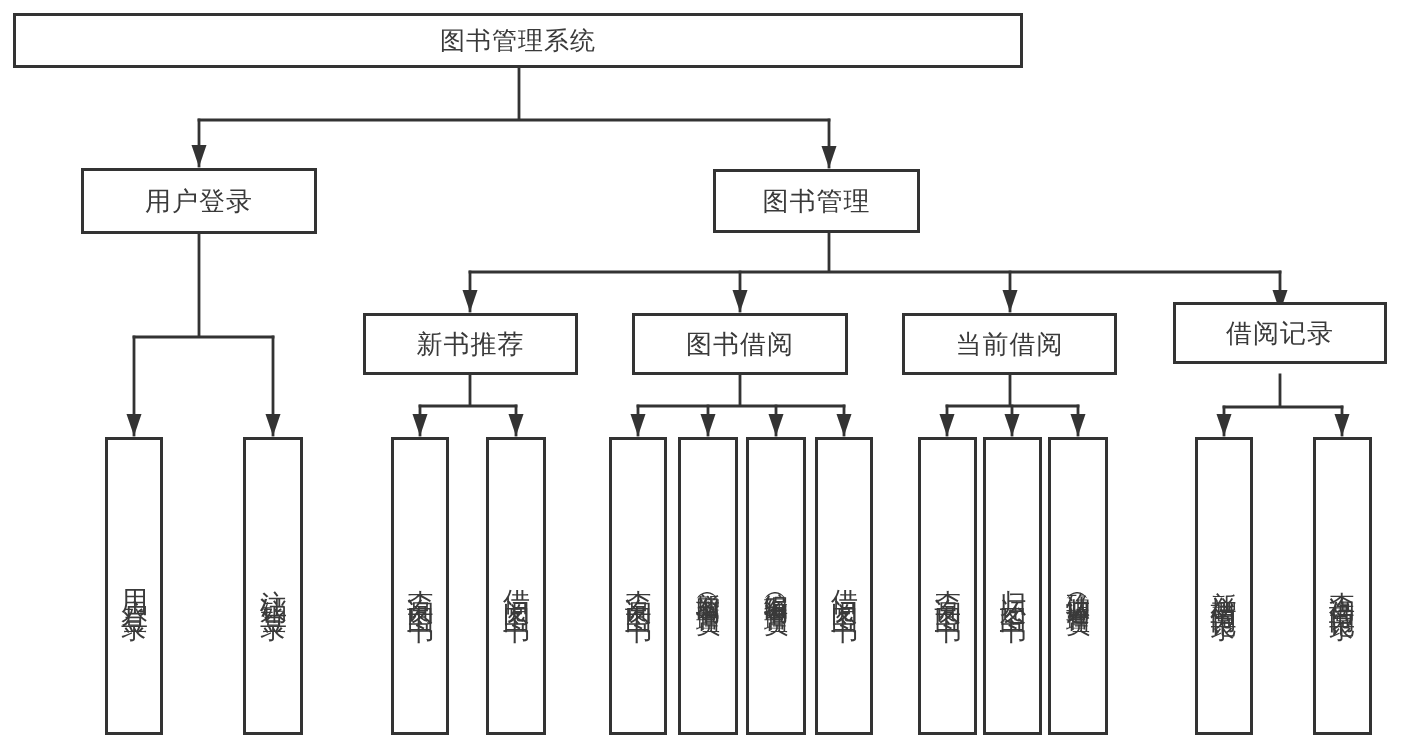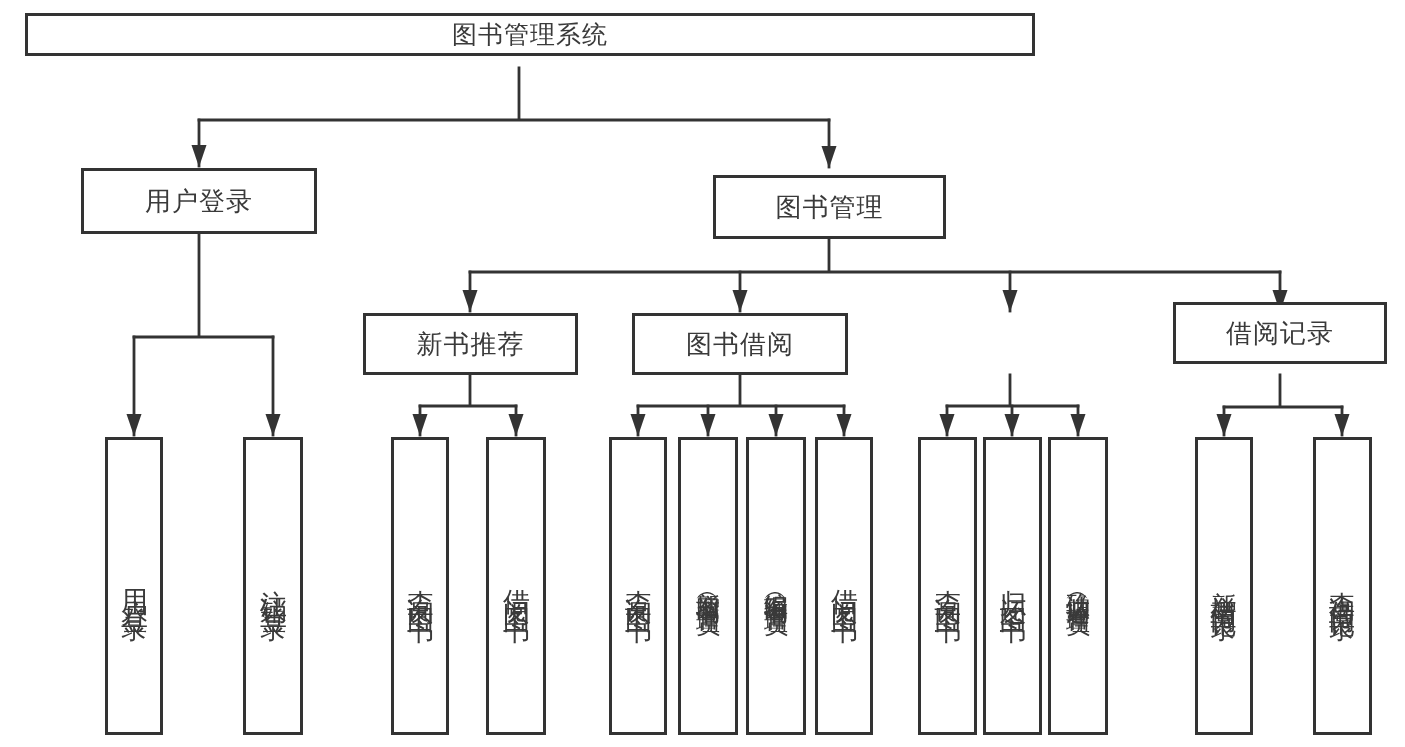--- a/index.html
+++ b/index.html
@@ -111,27 +111,28 @@
       </g>
 
       <g>
         <path d="M1280 375 L1280 407 M1224 407 L1342 407"></path>
         <line x1="1224" y1="407" x2="1224" y2="435" marker-end="url(#arw)"></line>
         <line x1="1342" y1="407" x2="1342" y2="435" marker-end="url(#arw)"></line>
       </g>
     </g>
   </svg>
 
-  <div class="node hbox root-box" style="left:13px; top:13px; width:1010px; height:43px;margin-left:12px;">图书管理系统</div>
+  <div class="node hbox root-box" style="left:13px; top:13px; width:1010px; height:55px;">图书管理系统</div>
 
   <div class="node hbox" style="left:81px; top:168px; width:236px; height:66px;">用户登录</div>
-  <div class="node hbox" style="left:713px; top:175px; width:233px; height:64px;">图书管理</div>
+  <div class="node hbox" style="left:713px; top:169px; width:207px; height:64px;">图书管理</div>
 
   <div class="node hbox" style="left:632px; top:313px; width:216px; height:62px;">图书借阅</div>
   <div class="node hbox" style="left:363px; top:313px; width:215px; height:62px;">新书推荐</div>
+  <div class="node hbox" style="left:902px; top:313px; width:215px; height:62px;">当前借阅</div>
   <div class="node hbox" style="left:1173px; top:302px; width:214px; height:62px;">借阅记录</div>
 
   <div class="node vbox" style="left:105px; top:437px; width:58px; height:298px;">用户登录</div>
   <div class="node vbox" style="left:243px; top:437px; width:60px; height:298px;">注销登录</div>
 
   <div class="node vbox" style="left:391px; top:437px; width:58px; height:298px;">查询图书</div>
   <div class="node vbox" style="left:486px; top:437px; width:60px; height:298px;">借阅图书</div>
 
   <div class="node vbox" style="left:609px; top:437px; width:58px; height:298px;">查询图书</div>
   <div class="node vbox long" style="left:678px; top:437px; width:60px; height:298px;">新增图书（管理员）</div>

